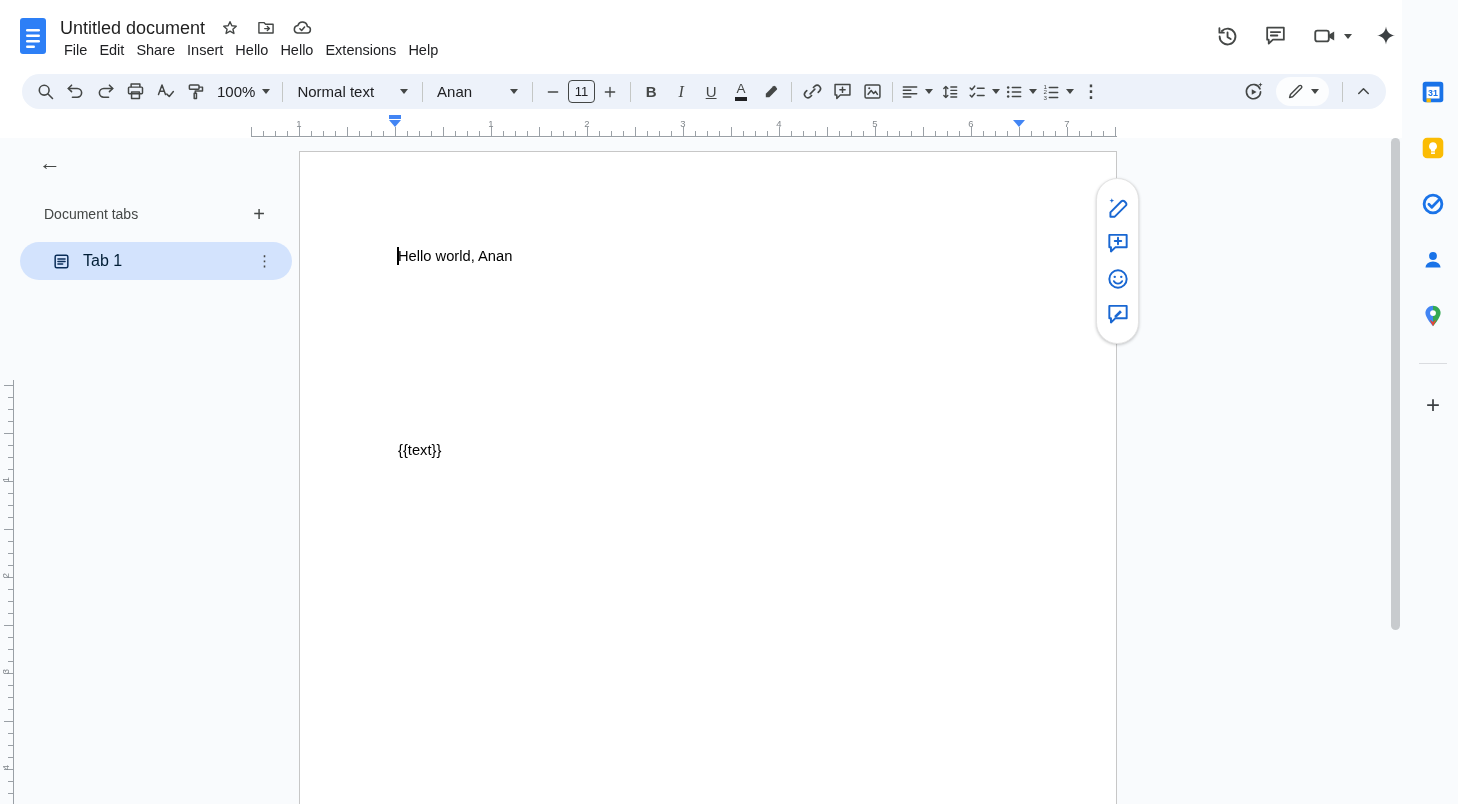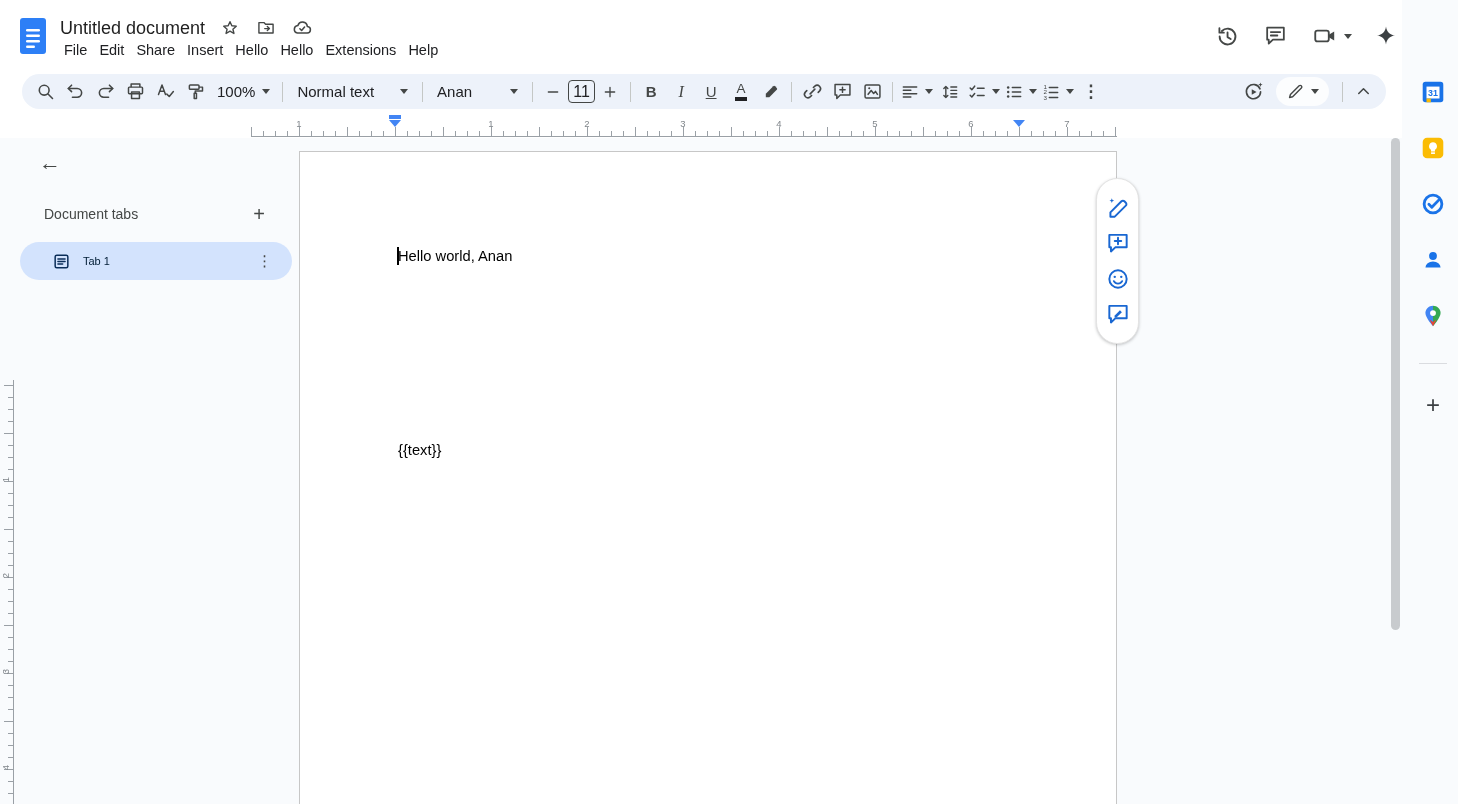--- a/index.html
+++ b/index.html
@@ -25,21 +25,21 @@
   .share-drop .caret { border-top-color:#001d35; }
   .gem { width:24px; height:24px; margin-right:16px; cursor:pointer; }
   .avatar { width:35px; height:35px; border-radius:50%; overflow:hidden; margin-right:9px; cursor:pointer; }
 
   
   .toolbar { position:absolute; left:22px; top:74px; width:1364px; height:35px; background:#edf2fa; border-radius:21px; display:flex; align-items:center; padding:0 8px; }
   .tbtn { height:28px; min-width:30px; padding:0 2px; border-radius:4px; display:flex; align-items:center; justify-content:center; color:#444746; cursor:pointer; }
   .tbtn svg { display:block; }
   .tdiv { width:1px; height:20px; background:#c4c7c5; margin:0 5px; }
   .tlabel { font-size:15px; color:#202124; }
-  .sizebox { width:27px; height:23px; border:1px solid #444746; border-radius:4px; display:flex; align-items:center; justify-content:center; font-size:16px; color:#202124; cursor:text; }
+  .sizebox { width:27px; height:23px; border:1px solid #444746; border-radius:4px; display:flex; align-items:center; justify-content:center; font-size:13px; color:#202124; cursor:text; }
   .letter-b { font-size:15px; font-weight:700; }
   .letter-i { font-family:"Liberation Serif", serif; font-style:italic; font-size:16px; }
   .letter-u { font-size:15px; text-decoration:underline; }
   .color-a { display:flex; flex-direction:column; align-items:center; line-height:1; }
   .color-a .a { font-size:13.5px; }
   .color-a .bar { width:12px; height:3.5px; background:#202124; margin-top:1.5px; }
   .mode-pill { display:flex; align-items:center; gap:6px; background:rgba(255,255,255,.8); border-radius:15px; height:29px; padding:0 10px; cursor:pointer; }
   .right-cluster { margin-left:auto; display:flex; align-items:center; }
 
   
@@ -68,21 +68,21 @@
   .doc-line { position:absolute; left:98px; font-size:14.7px; color:#000; white-space:pre; }
   .cursor { position:absolute; left:97px; top:95px; width:1.5px; height:18px; background:#000; }
 
   
   .back-btn { position:absolute; left:36px; top:11px; width:28px; height:28px; font-size:22px; color:#444746; display:flex; align-items:center; justify-content:center; cursor:pointer; }
   .tabs-head { position:absolute; left:44px; top:66px; width:221px; display:flex; align-items:center; justify-content:space-between; }
   .tabs-head .lbl { font-size:14px; color:#444746; }
   .plus-sm { font-size:20px; color:#444746; cursor:pointer; line-height:1; }
   .tab-pill { position:absolute; left:20px; top:104px; width:272px; height:38px; background:#d3e3fd; border-radius:19px; display:flex; align-items:center; padding:0 12px 0 32px; cursor:pointer; }
   .tab-pill .ticon { width:19px; height:19px; color:#0b2e59; margin-right:12px; }
-  .tab-pill .tname { font-size:11px; font-weight:500; color:#001d35; flex:1; }
+  .tab-pill .tname { font-size:16px; font-weight:500; color:#001d35; flex:1; }
   .tab-dots { font-size:15px; color:#444746; letter-spacing:0; padding:0 8px; cursor:pointer; }
   .outline-hint { position:absolute; left:40px; top:152px; width:212px; font-size:12.5px; font-style:italic; color:#5f6368; line-height:1.35; }
 
   
   .float-pill { position:absolute; left:1096px; top:40px; width:43px; height:166px; background:#fff; border:1px solid #e3e3e3; border-radius:22px; box-shadow:0 1px 3px rgba(60,64,67,.3); display:flex; flex-direction:column; align-items:center; justify-content:space-evenly; padding:6px 0; }
   .fbtn { width:26px; height:26px; color:#1967d2; cursor:pointer; }
 
   
   .scroll-thumb { position:absolute; left:1391px; top:0; width:9px; height:492px; background:#c8cbce; border-radius:5px; cursor:grab; }
   .rail { position:absolute; left:1402px; top:0; width:56px; height:804px; background:#f9fbfd; }

